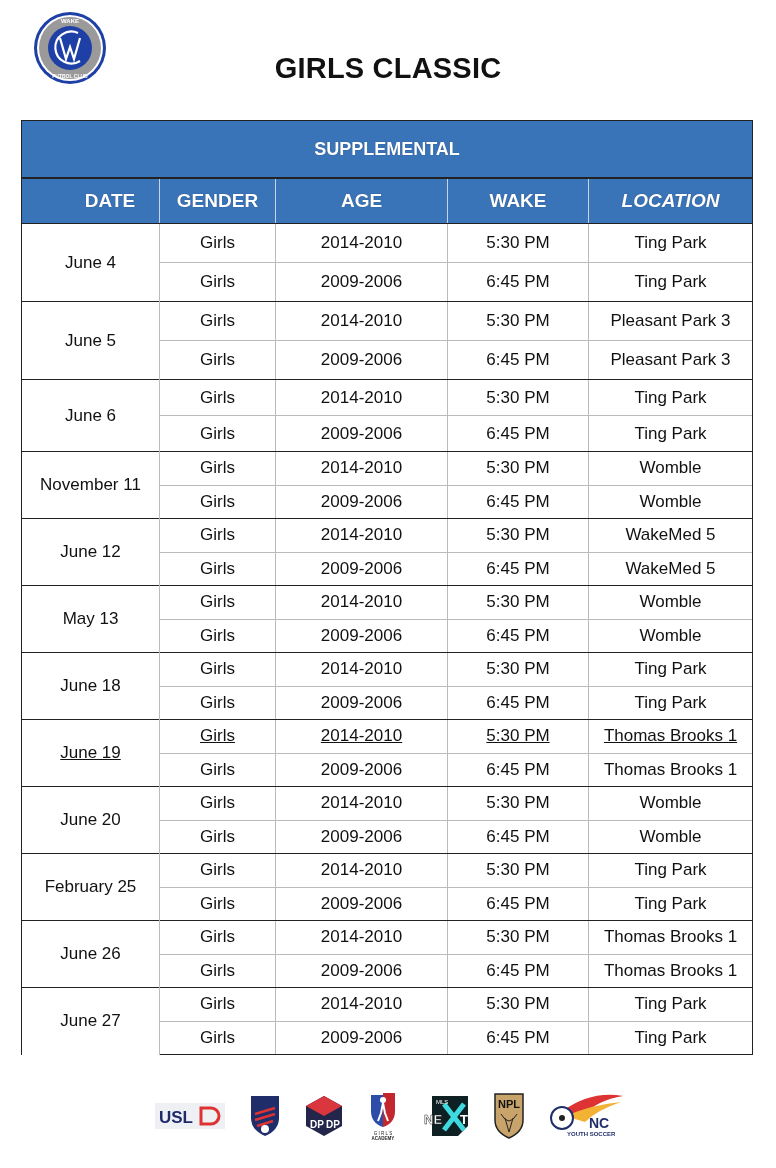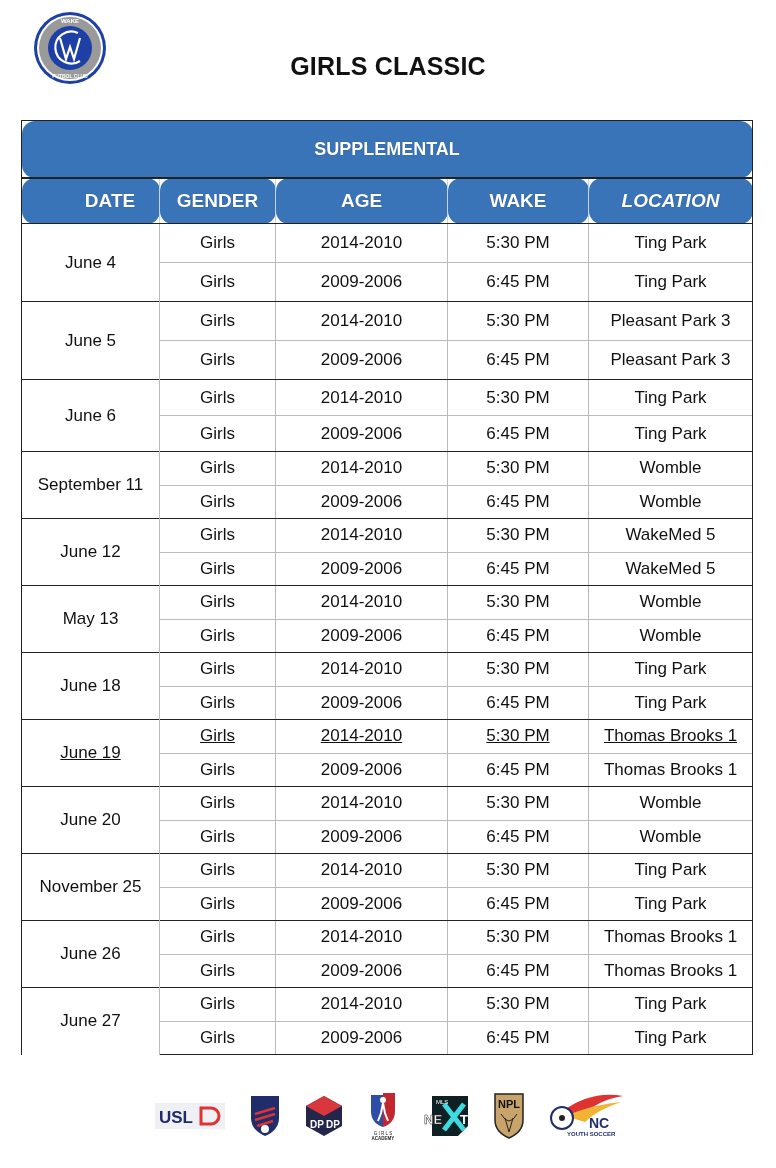--- a/index.html
+++ b/index.html
@@ -1,21 +1,21 @@
 <!DOCTYPE html>
 <html><head>
 <meta charset="utf-8">
 <style>
   html,body{margin:0;padding:0;background:#fff;}
   body{width:776px;height:1168px;position:relative;font-family:"Liberation Sans",sans-serif;color:#111;overflow:hidden;}
   .logo{position:absolute;left:33px;top:11px;width:74px;height:74px;}
-  .title{position:absolute;left:0;width:776px;top:52px;text-align:center;font-weight:bold;font-size:25px;letter-spacing:0.2px;}
+  .title{position:absolute;left:0;width:776px;top:52px;text-align:center;font-weight:bold;font-size:29px;letter-spacing:0.2px;}
   table.sched{position:absolute;left:21px;top:120px;width:731px;border-collapse:collapse;table-layout:fixed;}
   .sched col.c1{width:138px}.sched col.c2{width:116px}.sched col.c3{width:172px}.sched col.c4{width:141px}.sched col.c5{width:164px}
-  .sched th{background:#3a74b8;color:#fff;font-weight:bold;text-shadow:0 0 1px #1d3d6a;border-radius:13px;}
+  .sched th{background:#3a74b8;color:#fff;font-weight:bold;text-shadow:0 0 1px #1d3d6a;}
   .sched th.sup{height:54px;font-size:18px;border:1px solid #222;border-bottom:2px solid #222;}
   .sched tr.hdr th{height:42px;font-size:19px;border-top:2px solid #222;border-bottom:1px solid #222;border-left:1px solid #c8d4e6;border-right:1px solid #c8d4e6;}
   .sched tr.hdr th:first-child{border-left:1px solid #222;padding-left:40px;}
   .sched tr.hdr th:last-child{border-right:1px solid #222;font-style:italic;}
   .sched td{font-size:17px;text-align:center;vertical-align:middle;border-left:1px solid #bbb;border-right:1px solid #bbb;border-top:1px solid #bbb;padding:0;white-space:nowrap;}
   .sched td.date{border-left:1px solid #222;}
   .sched td:last-child{border-right:1px solid #222;}
   .sched tr.first td{border-top:1px solid #222;}
   .sched tr.last td{border-bottom:1px solid #222;}
   .footer{position:absolute;left:155px;top:1090px;width:470px;height:52px;display:flex;align-items:center;justify-content:space-between;}
@@ -93,21 +93,21 @@
         <td>5:30 PM</td>
         <td>Ting Park</td>
       </tr>
       <tr class="last" style="height: 36px;">
         <td>Girls</td>
         <td>2009-2006</td>
         <td>6:45 PM</td>
         <td>Ting Park</td>
       </tr>
       <tr class="first" style="height: 33.5px;">
-        <td class="date" rowspan="2">September 11</td>
+        <td class="date" rowspan="2">November 11</td>
         <td>Girls</td>
         <td>2014-2010</td>
         <td>5:30 PM</td>
         <td>Womble</td>
       </tr>
       <tr class="last" style="height: 33.5px;">
         <td>Girls</td>
         <td>2009-2006</td>
         <td>6:45 PM</td>
         <td>Womble</td>
@@ -171,21 +171,21 @@
         <td>5:30 PM</td>
         <td>Womble</td>
       </tr>
       <tr class="last" style="height: 33.5px;">
         <td>Girls</td>
         <td>2009-2006</td>
         <td>6:45 PM</td>
         <td>Womble</td>
       </tr>
       <tr class="first" style="height: 33.5px;">
-        <td class="date" rowspan="2">November 25</td>
+        <td class="date" rowspan="2">February 25</td>
         <td>Girls</td>
         <td>2014-2010</td>
         <td>5:30 PM</td>
         <td>Ting Park</td>
       </tr>
       <tr class="last" style="height: 33.5px;">
         <td>Girls</td>
         <td>2009-2006</td>
         <td>6:45 PM</td>
         <td>Ting Park</td>

